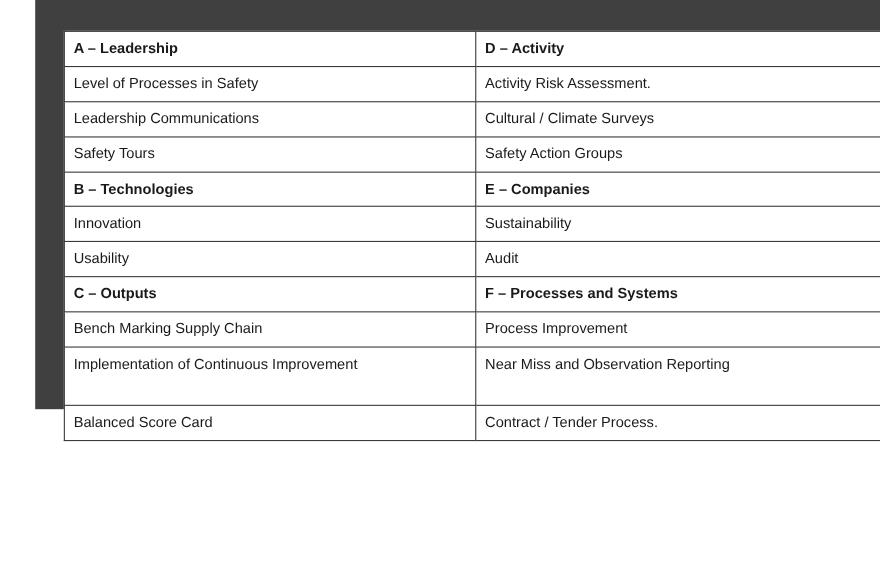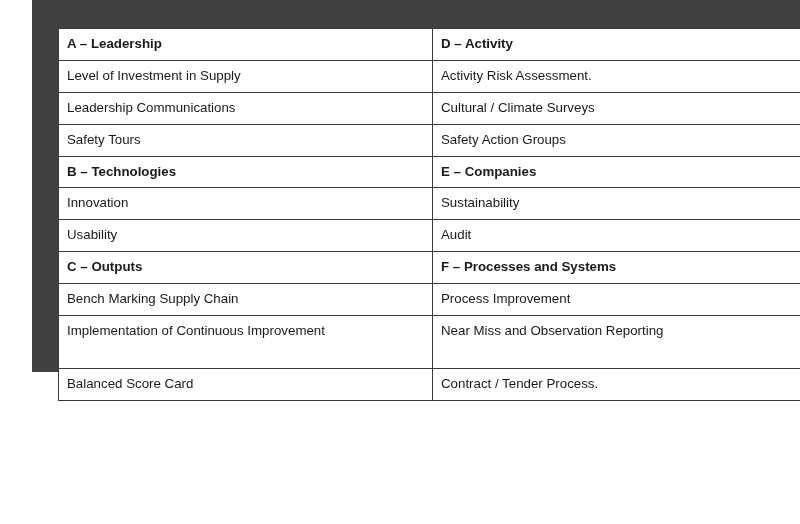--- a/index.html
+++ b/index.html
@@ -72,21 +72,21 @@
         <tr class="section-header">
           <td>
             <span class="cell-text">A – Leadership</span>
           </td>
           <td>
             <span class="cell-text">D – Activity</span>
           </td>
         </tr>
         <tr>
           <td>
-            <span class="cell-text">Level of Investment in Supply</span>
+            <span class="cell-text">Level of Processes in Safety</span>
           </td>
           <td>
             <span class="cell-text">Activity Risk Assessment.</span>
           </td>
         </tr>
         <tr>
           <td>
             <span class="cell-text">Leadership Communications</span>
           </td>
           <td>

